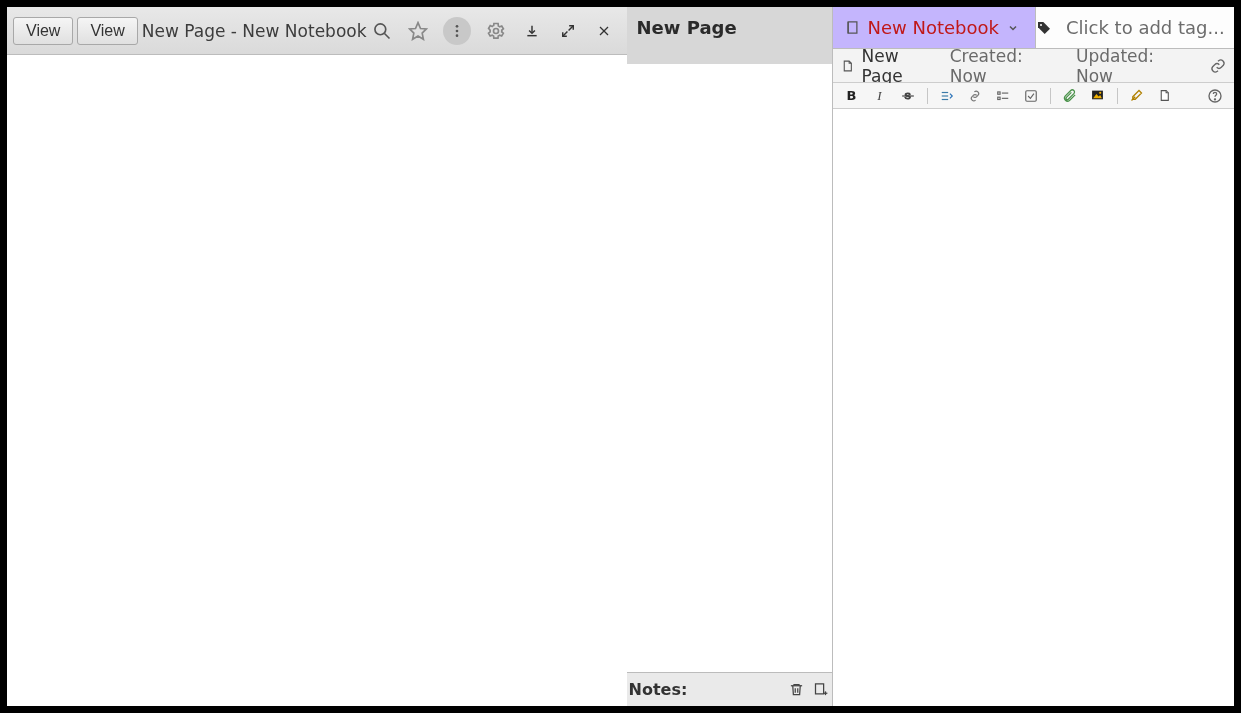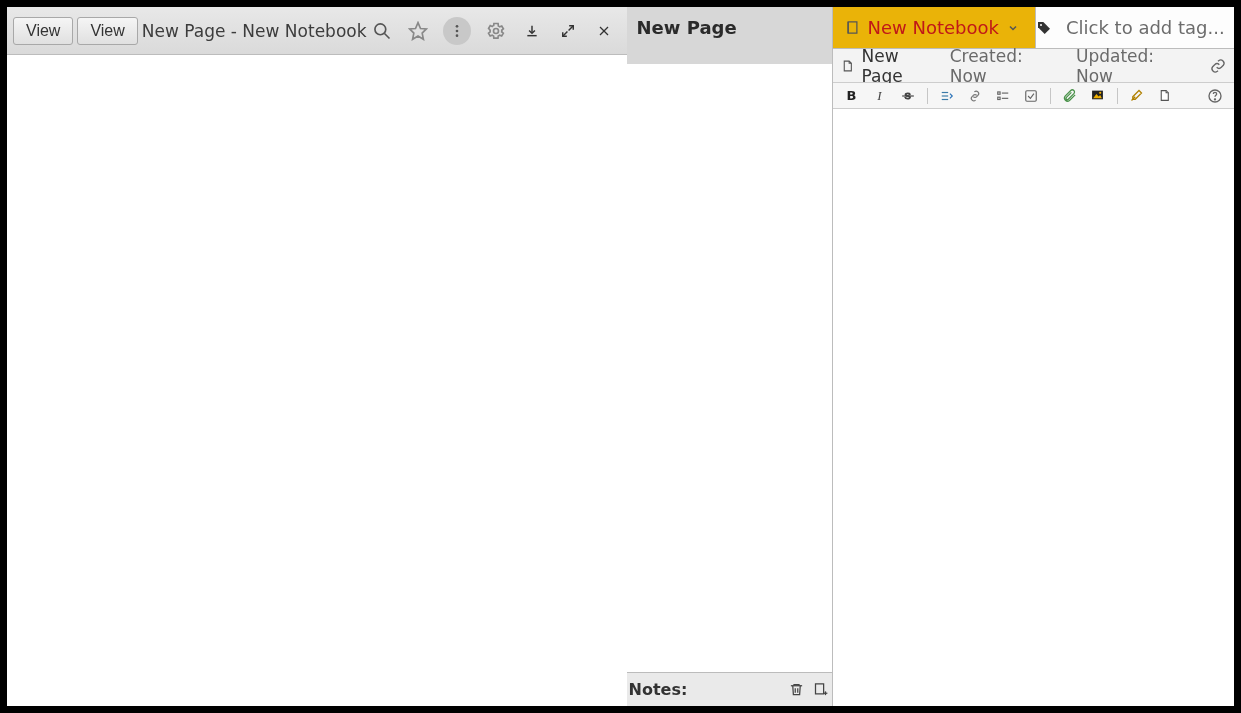--- a/index.html
+++ b/index.html
@@ -71,21 +71,21 @@
   
   .main { flex:1; display:flex; flex-direction:column; min-width:0;}
   .tagrow {
     display:flex; align-items:stretch;
     border-bottom:1px solid #bcbcbc;
     background:#fdfdfd;
     height:42px;
   }
   .nb-tab {
     display:flex; align-items:center;
-    background:#eab308;
+    background:#c4b5fd;
     border-right:1px solid #bcbcbc;
     padding:0 16px 0 12px; gap:8px;
     font-size:18px;
   }
   .nb-name { color:#c01818;}
   .tag-area {
     flex:1; display:flex; align-items:center;
     padding:0 0; gap:14px;
   }
   .tag-placeholder { color:#6c6c6c; font-size:18px;}

